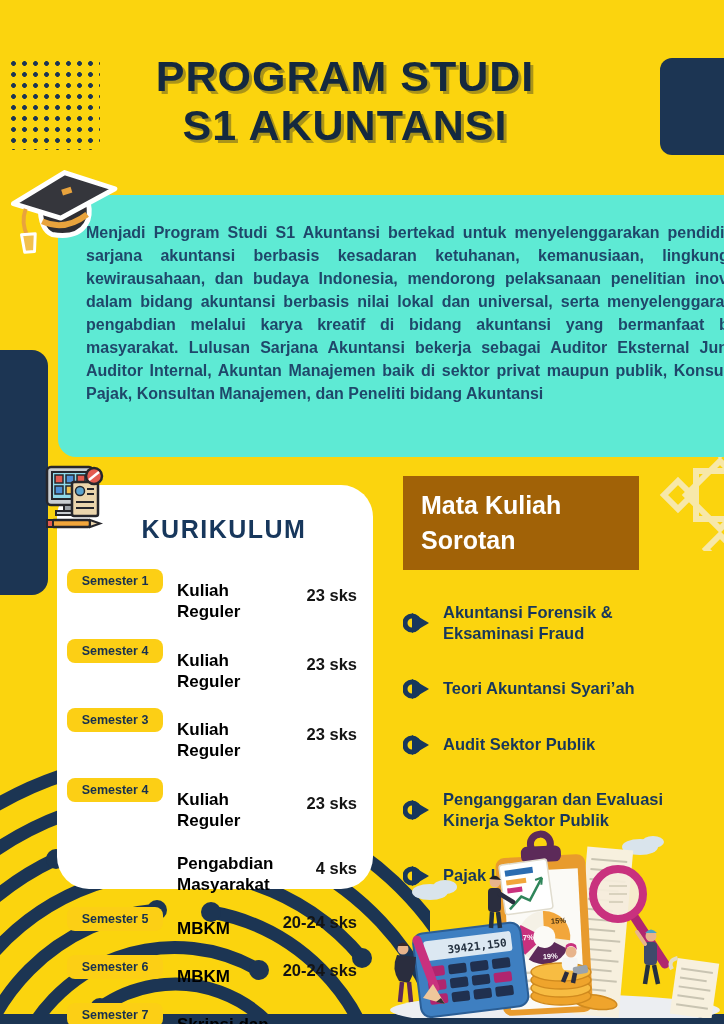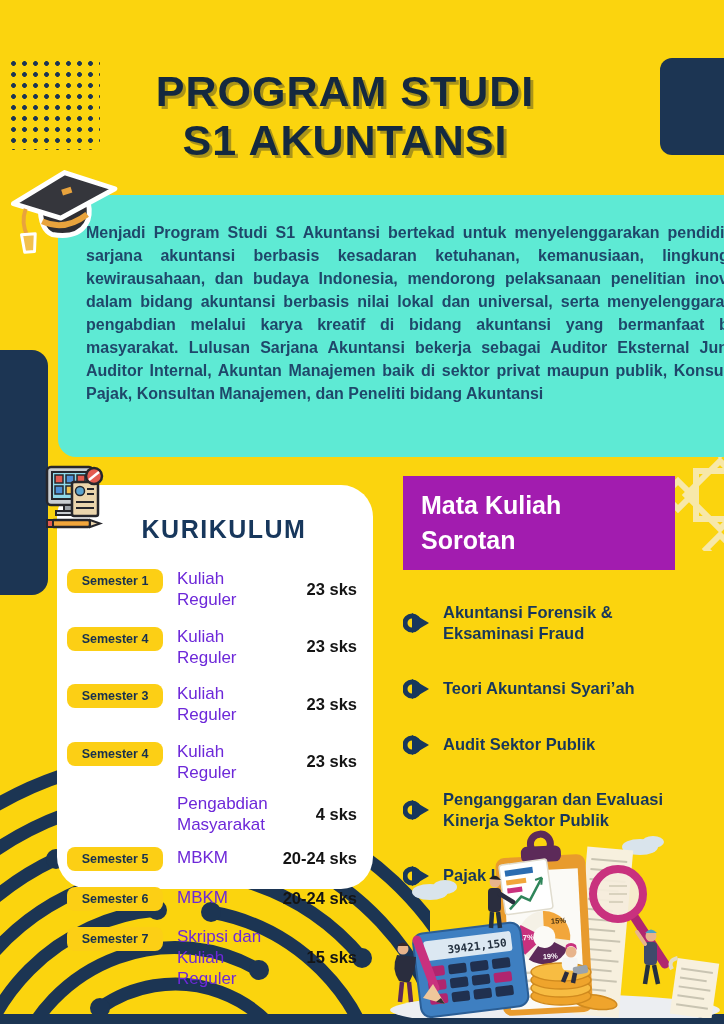--- a/index.html
+++ b/index.html
@@ -26,21 +26,21 @@
   .bottom-bar{
     position:absolute; left:0; bottom:0; width:724px; height:10px;
     background:#1C3553; z-index:1;
   }
   .cap{ position:absolute; left:6px; top:156px; width:118px; height:104px; transform:rotate(-4deg); z-index:5;}
   .mosaic{ position:absolute; right:0; top:295px; width:86px; height:256px; z-index:0;}
   .circuit{ position:absolute; left:0; top:770px; width:430px; height:254px; z-index:0;}
   .illus{ position:absolute; left:375px; top:822px; width:349px; height:196px; z-index:2;}
   
   .title{
-    position:absolute; left:110px; top:67px; width:470px; z-index:2;
+    position:absolute; left:110px; top:52px; width:470px; z-index:2;
     text-align:center; color:#14293F; font-weight:bold;
     font-size:43px; line-height:1.13; letter-spacing:1px;
     text-shadow:3px 3px 0 rgba(20,30,45,0.35);
   }
   
   .intro-card{
     position:absolute; left:58px; top:195px; width:720px; height:262px;
     background:#5eead4; border-radius:18px; z-index:3;
     box-sizing:border-box; padding:26px 26px 0 28px;
   }
@@ -61,31 +61,31 @@
   .kur-icon{ position:absolute; left:44px; top:464px; width:60px; height:76px; z-index:4;}
   .row{ display:flex; align-items:center; margin-bottom:15px;justify-content:flex-end; }
   .row.tight{ margin-bottom:10px; }
   .badge{
     flex:0 0 auto; width:86px; background:#FCCF15; color:#17304F;
     font-weight:bold; font-size:12.5px; text-align:center;
     padding:5px 5px; border-radius:8px; align-self:flex-start; margin-top:1px;
   }
   .badge.ghost{ visibility:hidden; }
   .course{
-    flex:1 1 auto; color:#6d28d9; font-weight:normal; font-size:17px;
-    line-height:1.25; padding-left:14px; white-space:pre-line;
+    flex:1 1 auto; color:#000000; font-weight:bold; font-size:17px;
+    line-height:1.25; padding-left:14px; white-space:pre-line;margin-top:12px;
   }
   .sks{
     flex:0 0 auto; width:82px; text-align:right; color:#141414;
     font-weight:bold; font-size:16.5px;
   }
   
   .sorotan{ position:absolute; left:403px; top:476px; width:305px; z-index:2; }
   .sorotan-box{
-    width:272px; box-sizing:border-box; background:#a21caf;
+    width:236px; box-sizing:border-box; background:#a16207;
     padding:12px 18px; margin-bottom:16px;
   }
   .sorotan-box .h{
     color:#FFFFFF; font-weight:bold; font-size:25px; line-height:1.4;
     white-space:pre-line;
   }
   .s-item{ display:flex; align-items:center; margin-bottom:19px;margin-top:32px; }
   .s-item .ic{ flex:0 0 auto; margin-right:13px; display:flex; }
   .s-item .lbl{
     color:#17375C; font-weight:bold; font-size:16.5px; line-height:1.3;

